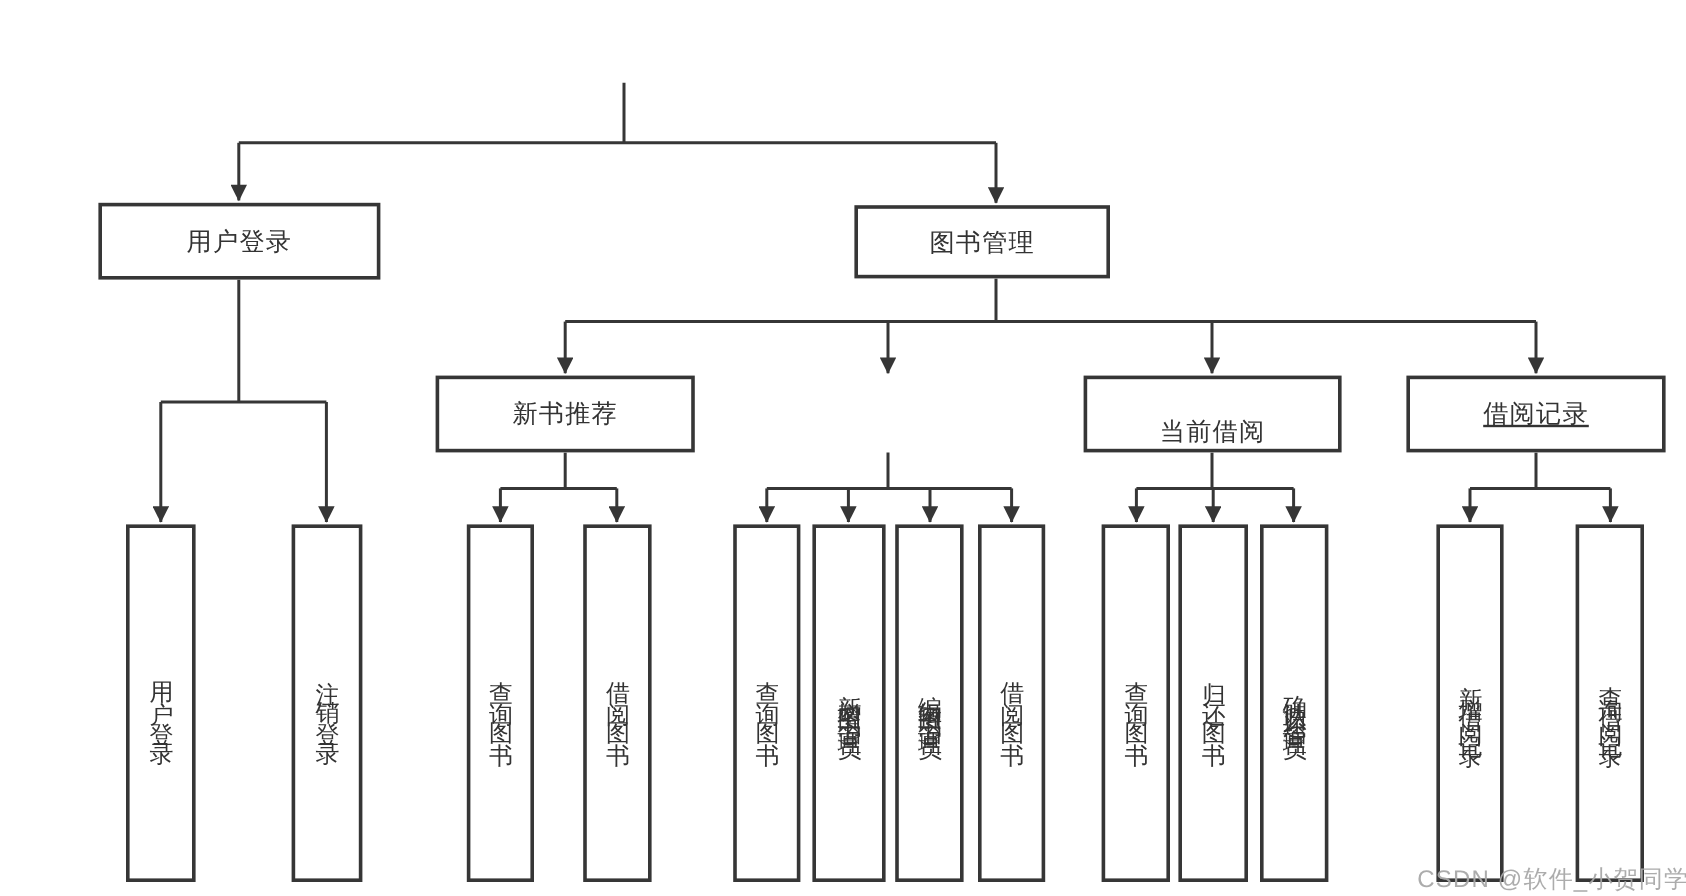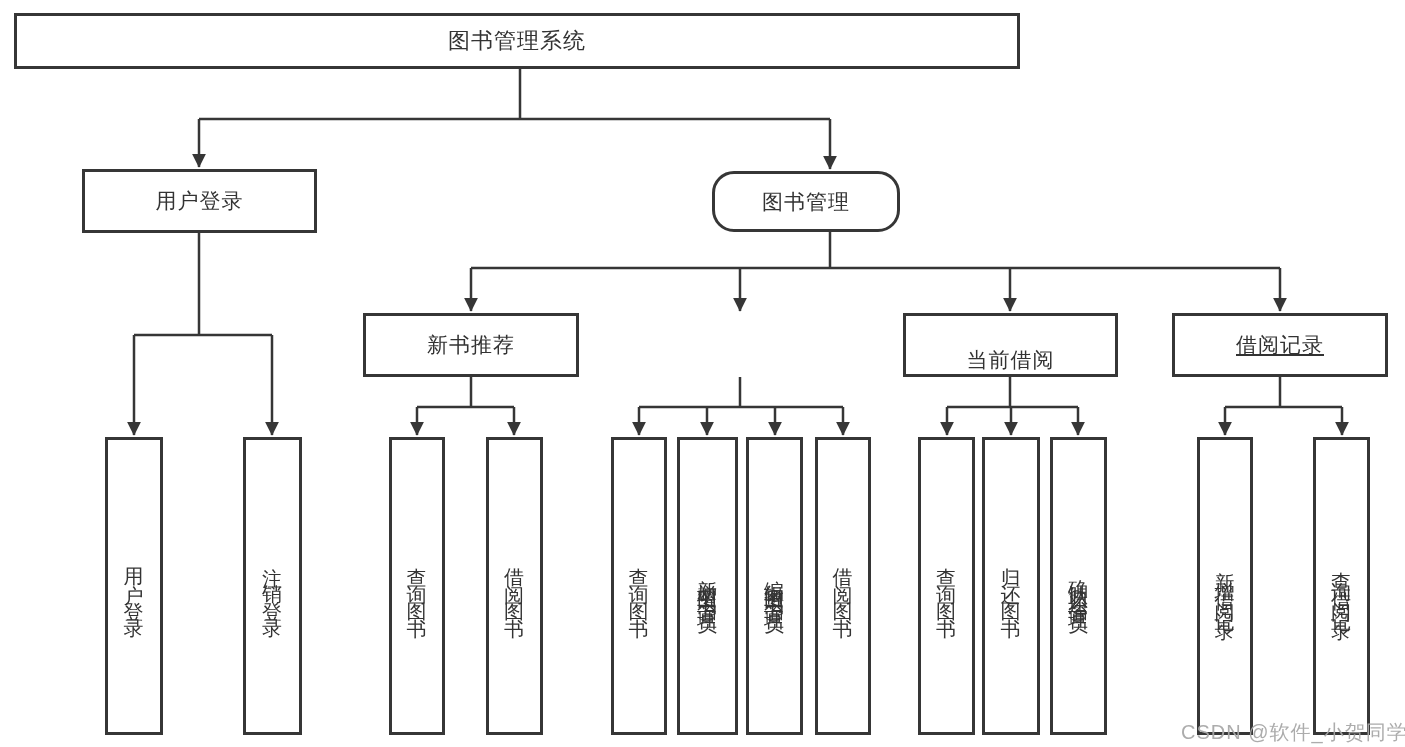--- a/index.html
+++ b/index.html
@@ -93,28 +93,25 @@
       <line x1="947" y1="407" x2="947" y2="435" marker-end="url(#arrow)"></line>
       <line x1="1011" y1="407" x2="1011" y2="435" marker-end="url(#arrow)"></line>
       <line x1="1078" y1="407" x2="1078" y2="435" marker-end="url(#arrow)"></line>
 
       <path d="M1280 377 V407 M1225 407 H1342"></path>
       <line x1="1225" y1="407" x2="1225" y2="435" marker-end="url(#arrow)"></line>
       <line x1="1342" y1="407" x2="1342" y2="435" marker-end="url(#arrow)"></line>
     </g>
   </svg>
 
-  <div class="node h-label root" style="left:14px; top:13px; width:1006px; height:56px;">
-    <span>图书管理系统</span>
-  </div>
 
   <div class="node h-label" style="left:82px; top:169px; width:235px; height:64px;">
     <span>用户登录</span>
   </div>
-  <div class="node h-label" style="left:712px; top:171px; width:188px; height:61px;border-radius:22px;">
+  <div class="node h-label" style="left:712px; top:171px; width:213px; height:61px;">
     <span>图书管理</span>
   </div>
 
   <div class="node h-label" style="left:363px; top:313px; width:216px; height:64px;text-align:right;">
     <span>新书推荐</span>
   </div>
   <div class="node h-label" style="left:903px; top:313px; width:215px; height:64px;align-items:flex-end;">
     <span>当前借阅</span>
   </div>
   <div class="node h-label" style="left:1172px; top:313px; width:216px; height:64px;text-decoration:underline;">

